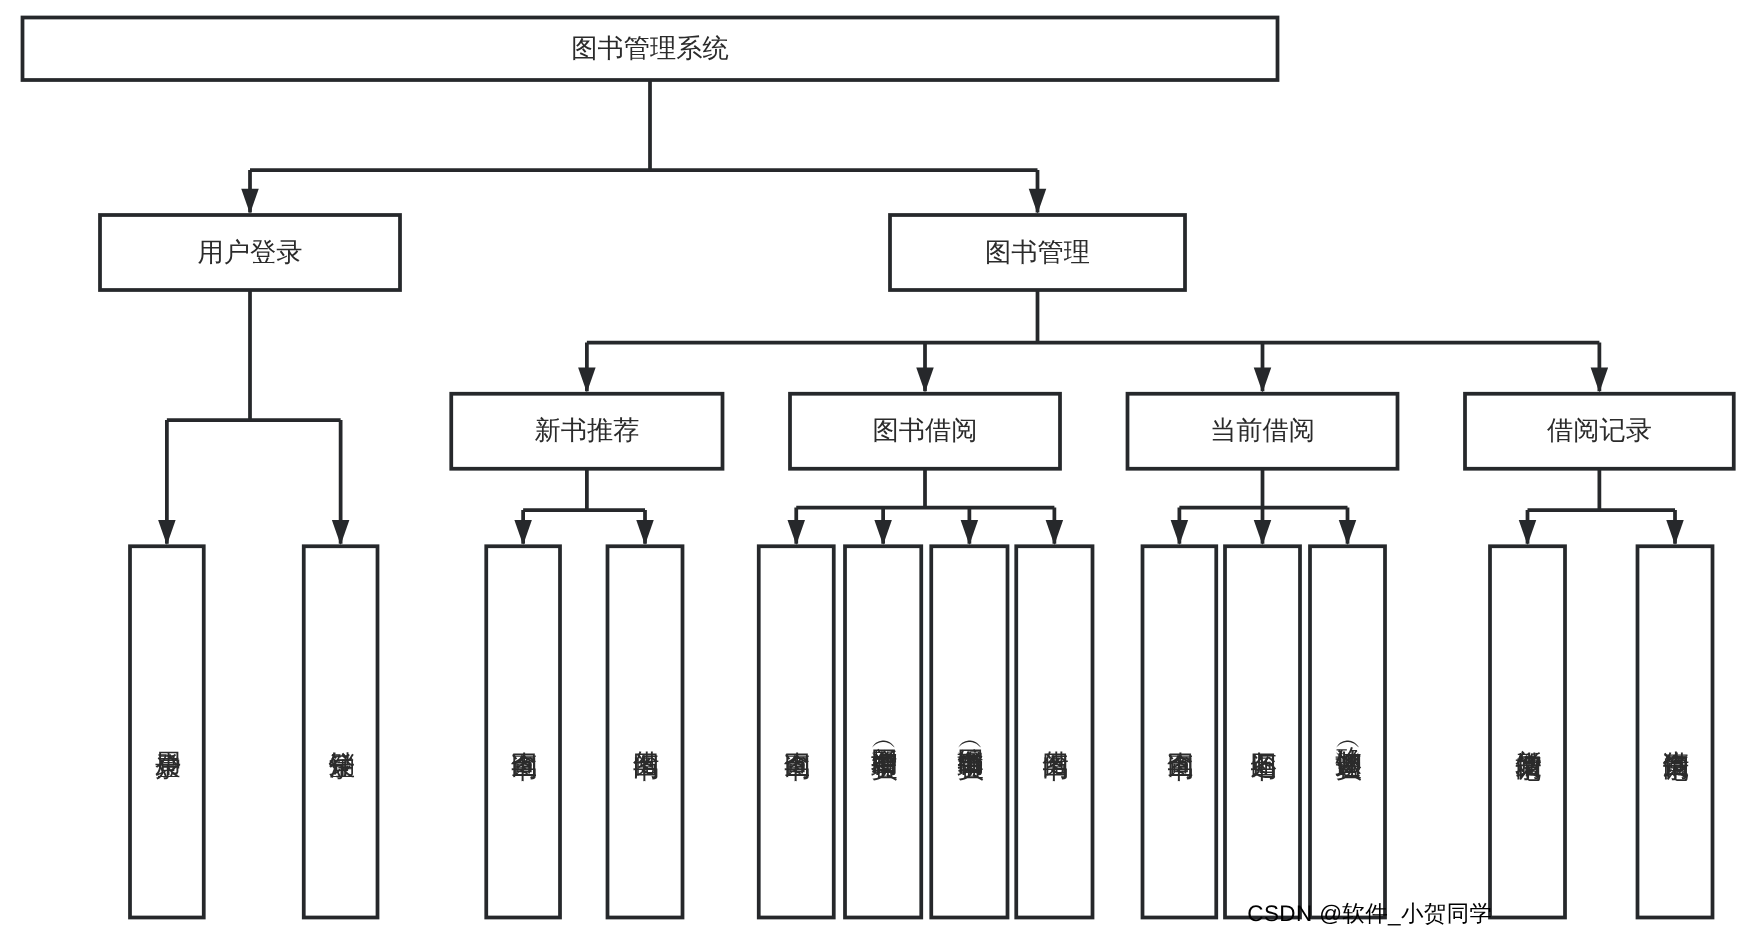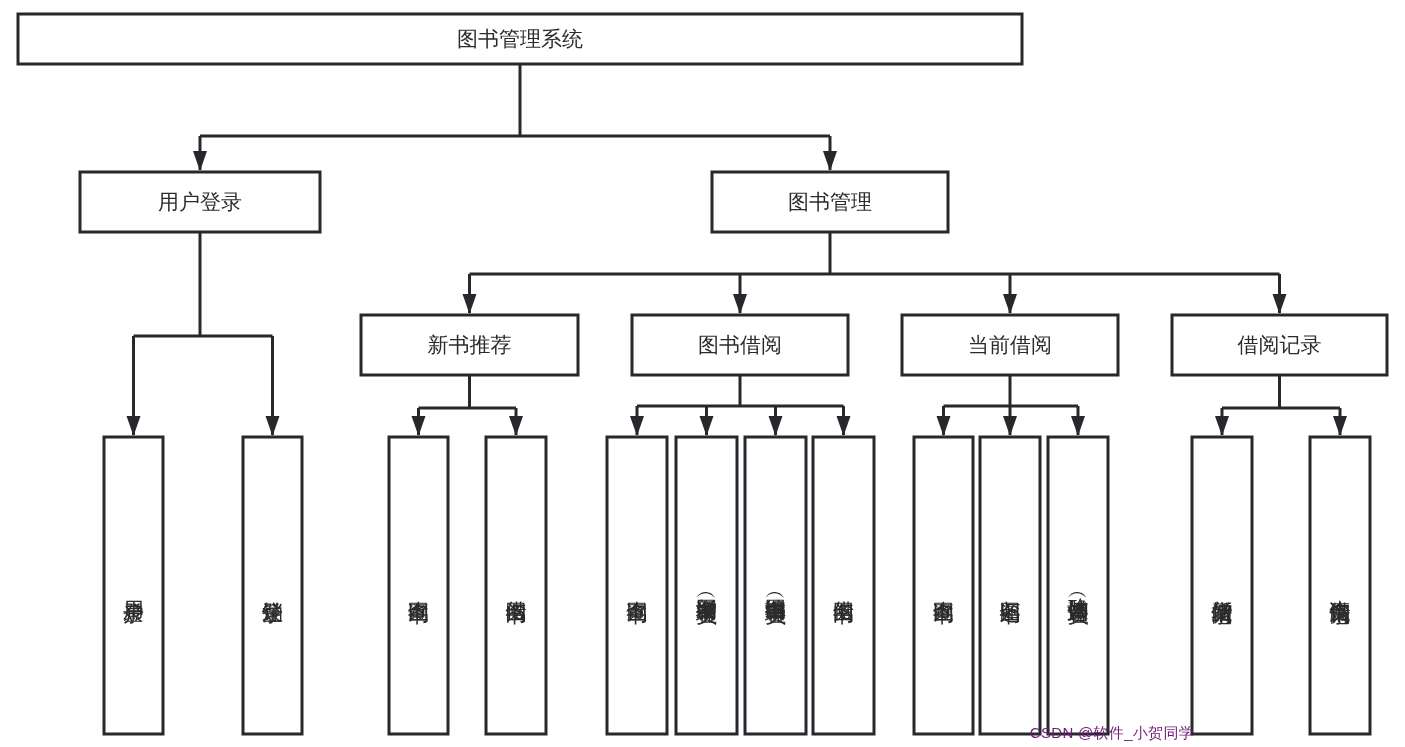--- a/index.html
+++ b/index.html
@@ -10,21 +10,21 @@
   .node-box{fill:#ffffff;stroke:#26282b;stroke-width:3;}
   .edge{stroke:#26282b;stroke-width:3;fill:none;stroke-linecap:butt;}
   .arrow-head{fill:#26282b;stroke:none;}
   .node-label{fill:#2b2b2b;font-family:"Liberation Sans","DejaVu Sans",sans-serif;
               font-size:21px;text-anchor:middle;dominant-baseline:middle;}
   .leaf-label-wrap{position:absolute;display:flex;align-items:center;justify-content:center;
                    writing-mode:vertical-rl;text-orientation:upright;
                    font-size:21px;color:#2b2b2b;line-height:1.04;letter-spacing:1px;
                    font-family:"Liberation Sans","DejaVu Sans",sans-serif;
                    white-space:pre;pointer-events:none;}
-  .watermark{position:absolute;right:8px;bottom:4px;font-size:15px;color:#701a75;
+  .watermark{position:absolute;right:8px;bottom:4px;font-size:18px;color:#000000;
              font-family:"Liberation Sans","DejaVu Sans",sans-serif;letter-spacing:.3px;}
 </style>
 </head>
 <body>
 
 <div id="stage">
   <svg id="diagram" viewBox="0 0 1405 747">
     <g id="edges">
         <path d="M 520 64 L 520 136" class="edge"></path>
         <path d="M 200 136 L 830 136" class="edge"></path>

